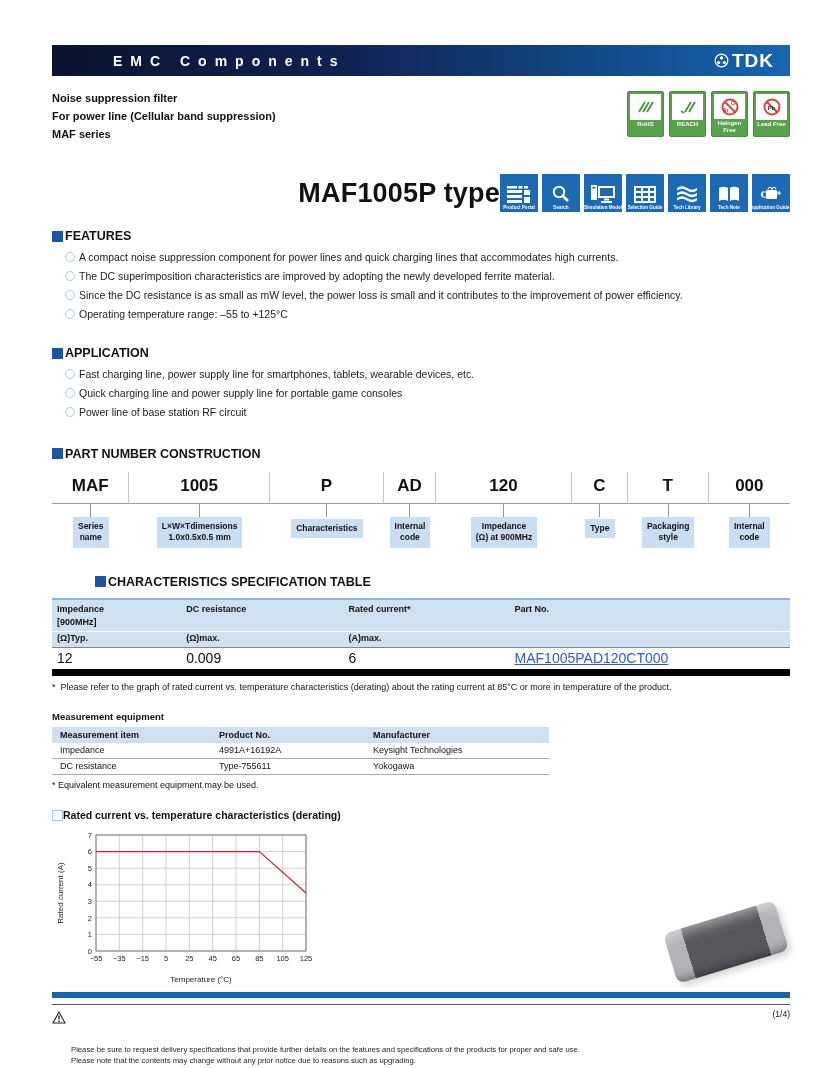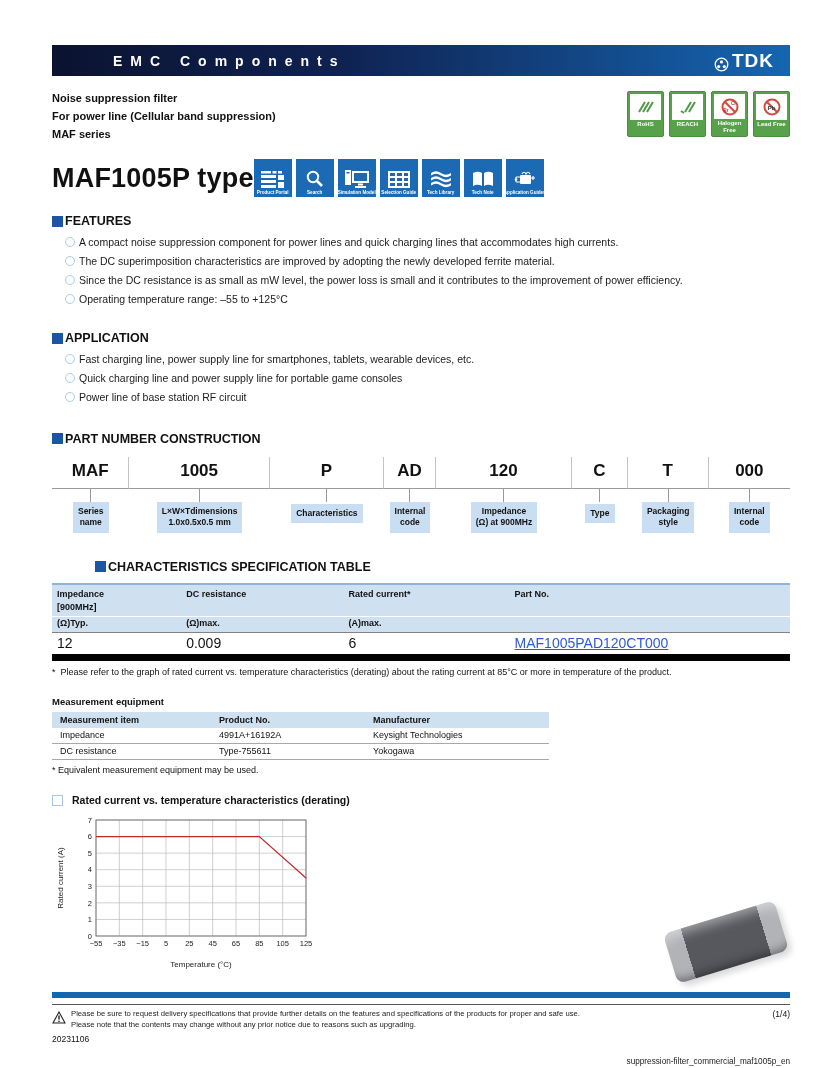--- a/index.html
+++ b/index.html
@@ -3,32 +3,32 @@
 <meta charset="utf-8">
 <style>
   html,body{margin:0;padding:0;background:#fff;}
   body{width:828px;height:1068px;position:relative;font-family:"Liberation Sans",sans-serif;color:#111;overflow:hidden;}
   .content{position:absolute;left:52px;top:0;width:738px;}
 
   
   .banner{margin-top:45px;height:31px;background:linear-gradient(90deg,#0b1330 0%,#0f2150 38%,#1566b1 100%);
     display:flex;align-items:center;justify-content:space-between;padding:0 16px;box-sizing:border-box;}
   .banner-title{color:#fff;font-weight:bold;font-size:14px;letter-spacing:8px;white-space:nowrap;padding-left:45px;}
-  .brand{display:flex;align-items:flex-end;gap:3px;color:#fff;font-weight:bold;font-size:19px;letter-spacing:1px;}
+  .brand{display:flex;align-items:center;gap:3px;color:#fff;font-weight:bold;font-size:19px;letter-spacing:1px;}
 
   
   .subrow{margin-top:13px;display:flex;justify-content:space-between;align-items:flex-start;}
   .sub-lines div{font-size:11px;font-weight:bold;line-height:1.65;}
   .badges{display:flex;gap:5px;margin-top:2px;}
   .badge{width:37px;height:46px;background:#58a14b;border:1px solid #4a8f3f;border-radius:2px;display:flex;flex-direction:column;box-sizing:border-box;}
   .badge-icon{flex:1;background:#fff;margin:2px 2px 0 2px;display:flex;align-items:center;justify-content:center;}
   .badge-label{min-height:13px;color:#fff;font-size:6px;font-weight:bold;text-align:center;line-height:1.15;padding:1px 0 2px;}
 
   
-  .titlerow{margin-top:16px;display:flex;justify-content:flex-start;align-items:center;}
+  .titlerow{margin-top:31px;display:flex;justify-content:flex-end;align-items:center;}
   .page-title{font-size:27px;font-weight:bold;letter-spacing:.2px;}
   .tools{display:flex;gap:4px;}
   .tool{width:38px;height:38px;background:#1b6ab3;display:flex;flex-direction:column;align-items:center;justify-content:flex-end;padding:4px 1px 2px;box-sizing:border-box;gap:2px;cursor:pointer;}
   .tool svg{display:block;}
   .tool-label{font-size:4.6px;color:#fff;font-weight:bold;white-space:nowrap;}
 
   
   .section-h{display:flex;align-items:center;gap:2px;font-weight:bold;font-size:12.5px;}
   .sq{width:11px;height:11px;background:#1d55a6;flex:0 0 auto;}
   .bullet-list{margin:7px 0 0 13px;display:flex;flex-direction:column;gap:3px;}
@@ -63,35 +63,35 @@
   
   .meas{margin-top:17px;}
   .meas-title{font-size:9.5px;font-weight:bold;}
   .meas-table{width:497px;margin-top:5px;}
   .meas-table thead td{background:#cfe0f1;font-weight:bold;font-size:9px;padding:3px 8px;}
   .meas-table tbody td{font-size:9px;padding:2px 8px 3px;border-bottom:1px solid #a8a8a8;}
   .meas-note{font-size:9px;margin-top:5px;}
 
   
   .chart-sec{margin-top:19px;}
-  .chart-h{display:flex;align-items:center;gap:9px;font-size:10.5px;font-weight:bold;}
+  .chart-h{display:flex;align-items:center;gap:0;font-size:10.5px;font-weight:bold;}
   .sq-o{width:9px;height:9px;border:1px solid #a9c6e0;background:#fff;flex:0 0 auto;}
   .chart-host{margin:6px 0 0 2px;}
 
   
   .chip{position:absolute;left:668px;top:916px;width:116px;height:52px;transform:rotate(-17deg);border-radius:8px;
     background:linear-gradient(90deg,#b2b3b7 0 16%,#57585e 16% 84%,#b2b3b7 84% 100%);
     box-shadow:inset 0 12px 12px -7px rgba(255,255,255,.45), inset 0 -10px 10px -7px rgba(0,0,0,.4), 3px 5px 6px rgba(0,0,0,.15);}
 
   
   .bluebar{position:absolute;left:52px;top:992px;width:738px;height:6px;background:#1366b0;}
   .footer{position:absolute;left:52px;top:1004px;width:738px;border-top:1px solid #555;padding-top:4px;box-sizing:border-box;}
   .footer-top{display:flex;gap:5px;align-items:flex-start;}
   .warn{flex:0 0 auto;margin-top:1px;}
-  .fnotes{flex:1;font-size:7.7px;line-height:1.4;color:#222;}
+  .fnotes{flex:1;font-size:7.7px;line-height:1.4;color:#222;margin-top:36px;}
   .page-no{font-size:8.5px;margin-left:10px;white-space:nowrap;}
   .footer-date{text-align:left;font-size:8.5px;margin-top:3px;}
   .footer-doc{text-align:right;font-size:8.2px;margin-top:13px;color:#222;}
 </style>
 </head>
 <body>
 
 <div class="content">
 
   <div class="banner">

